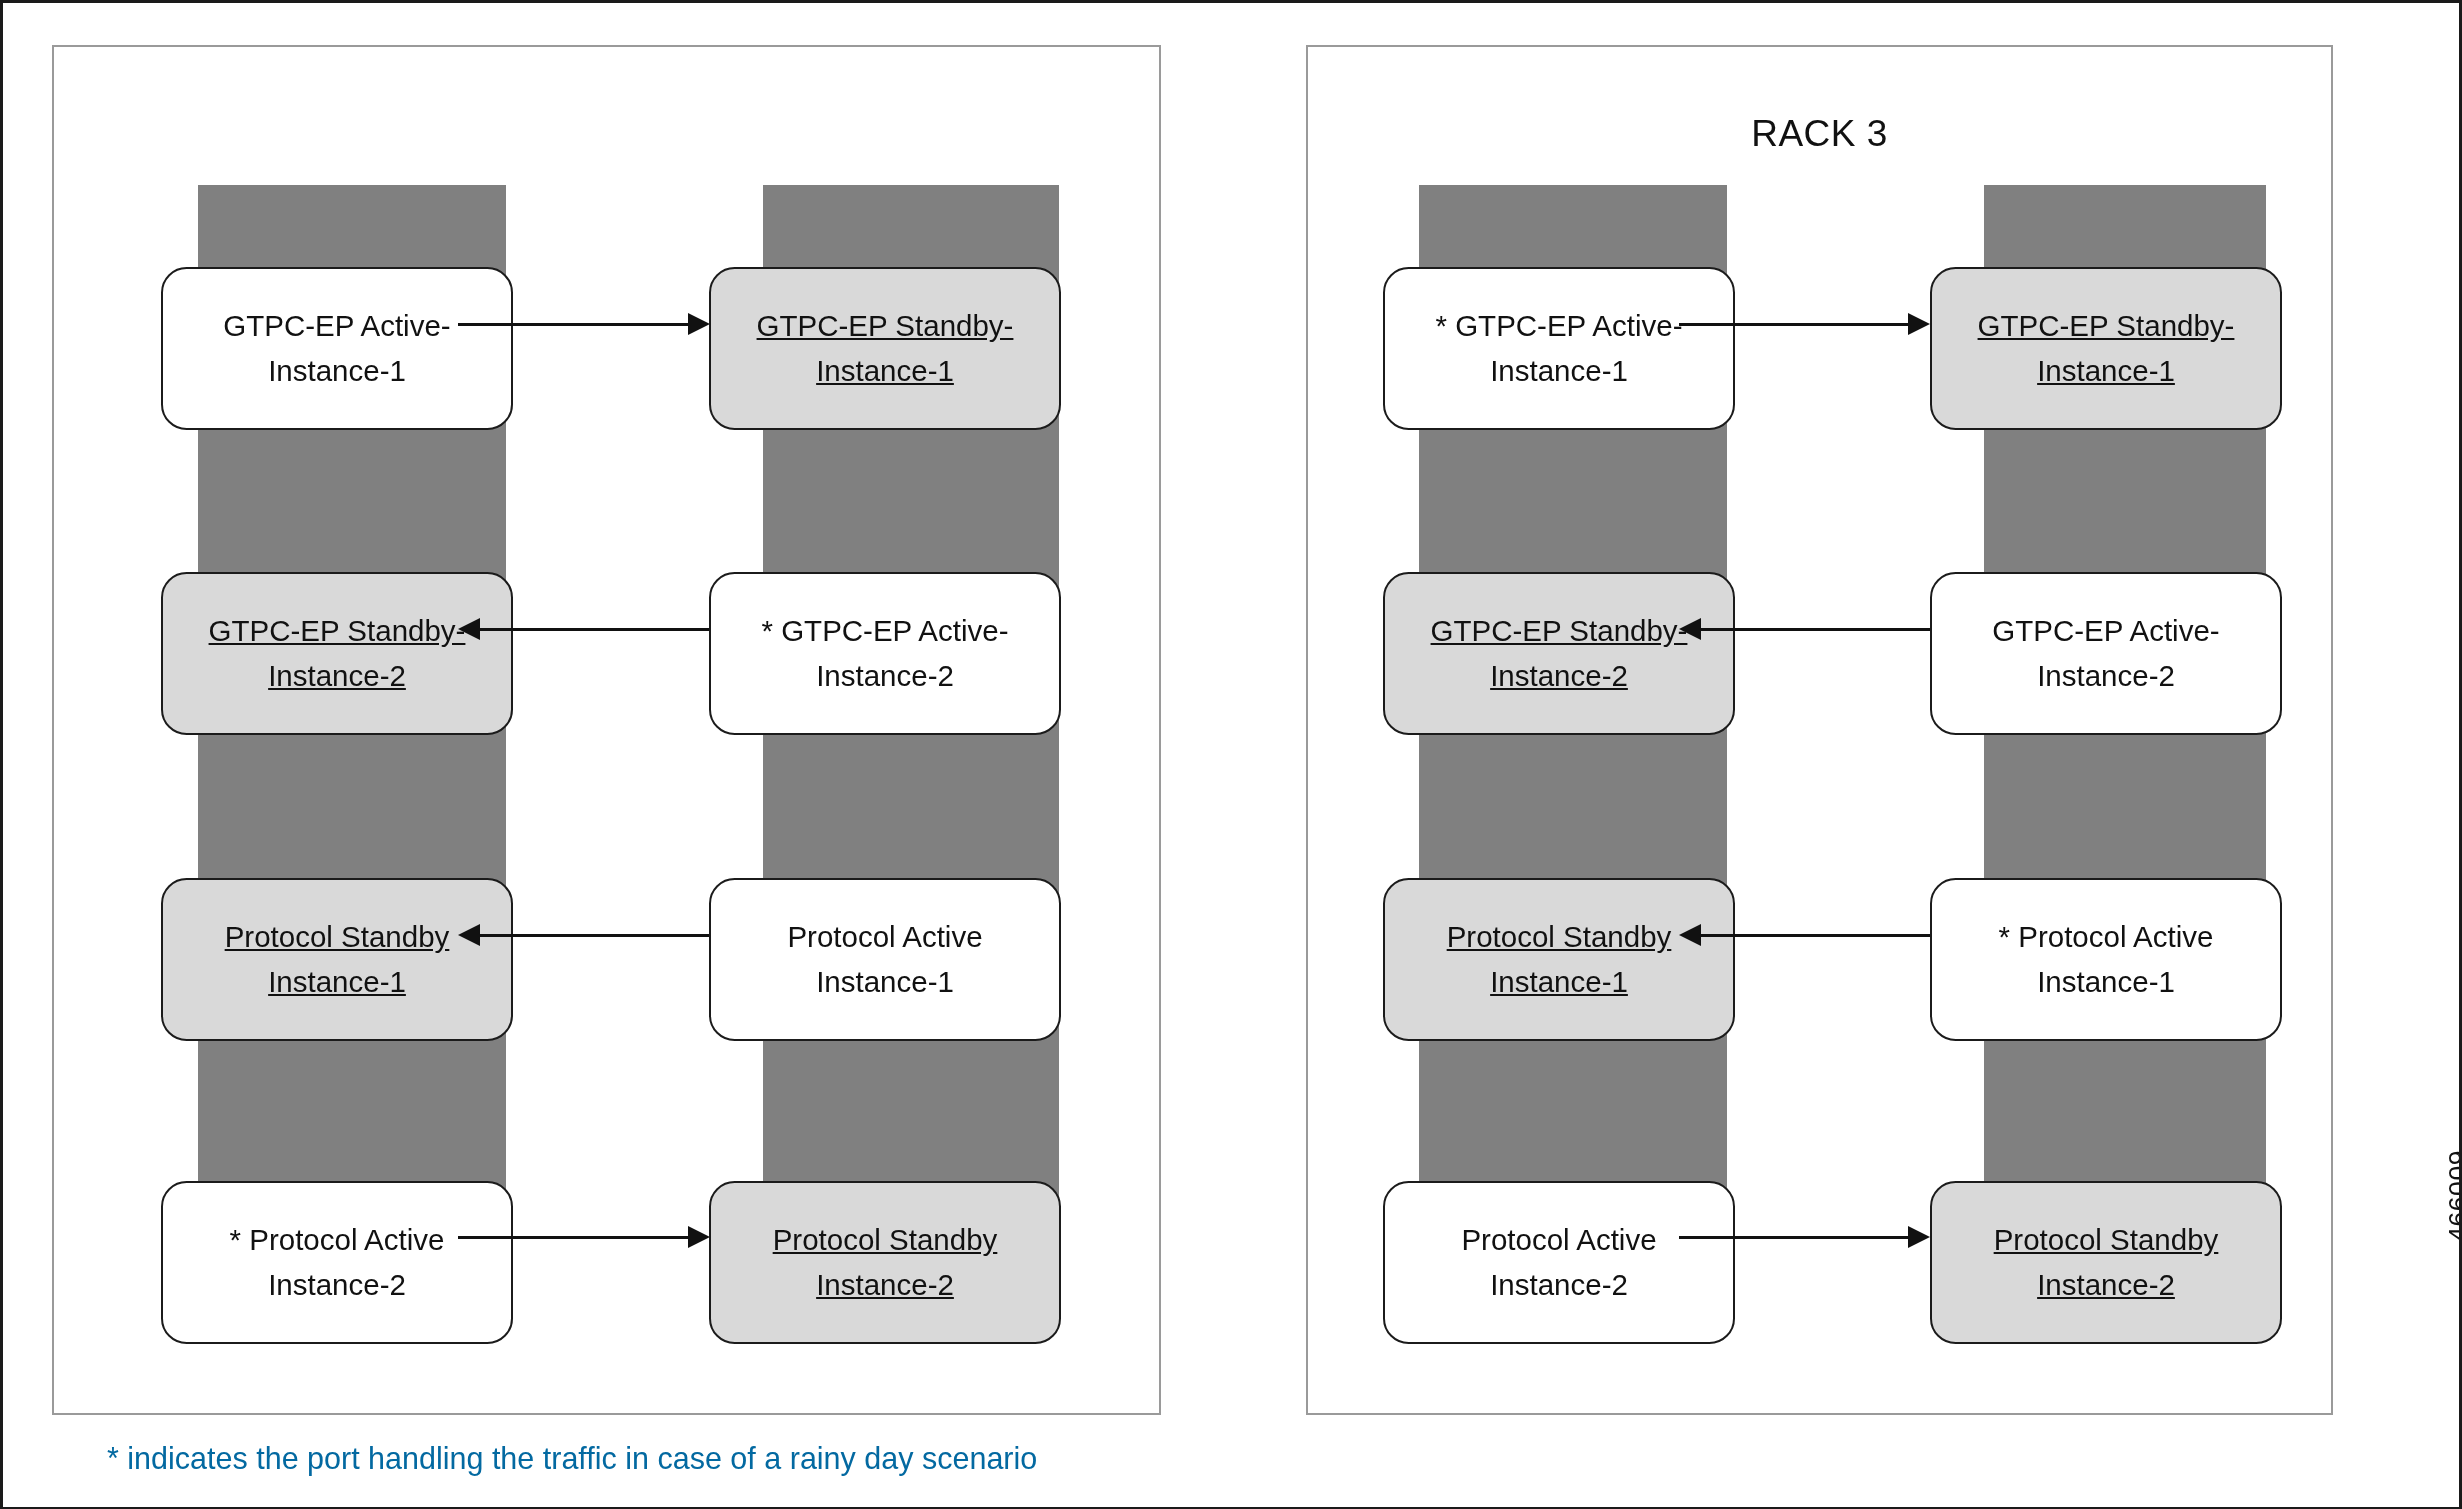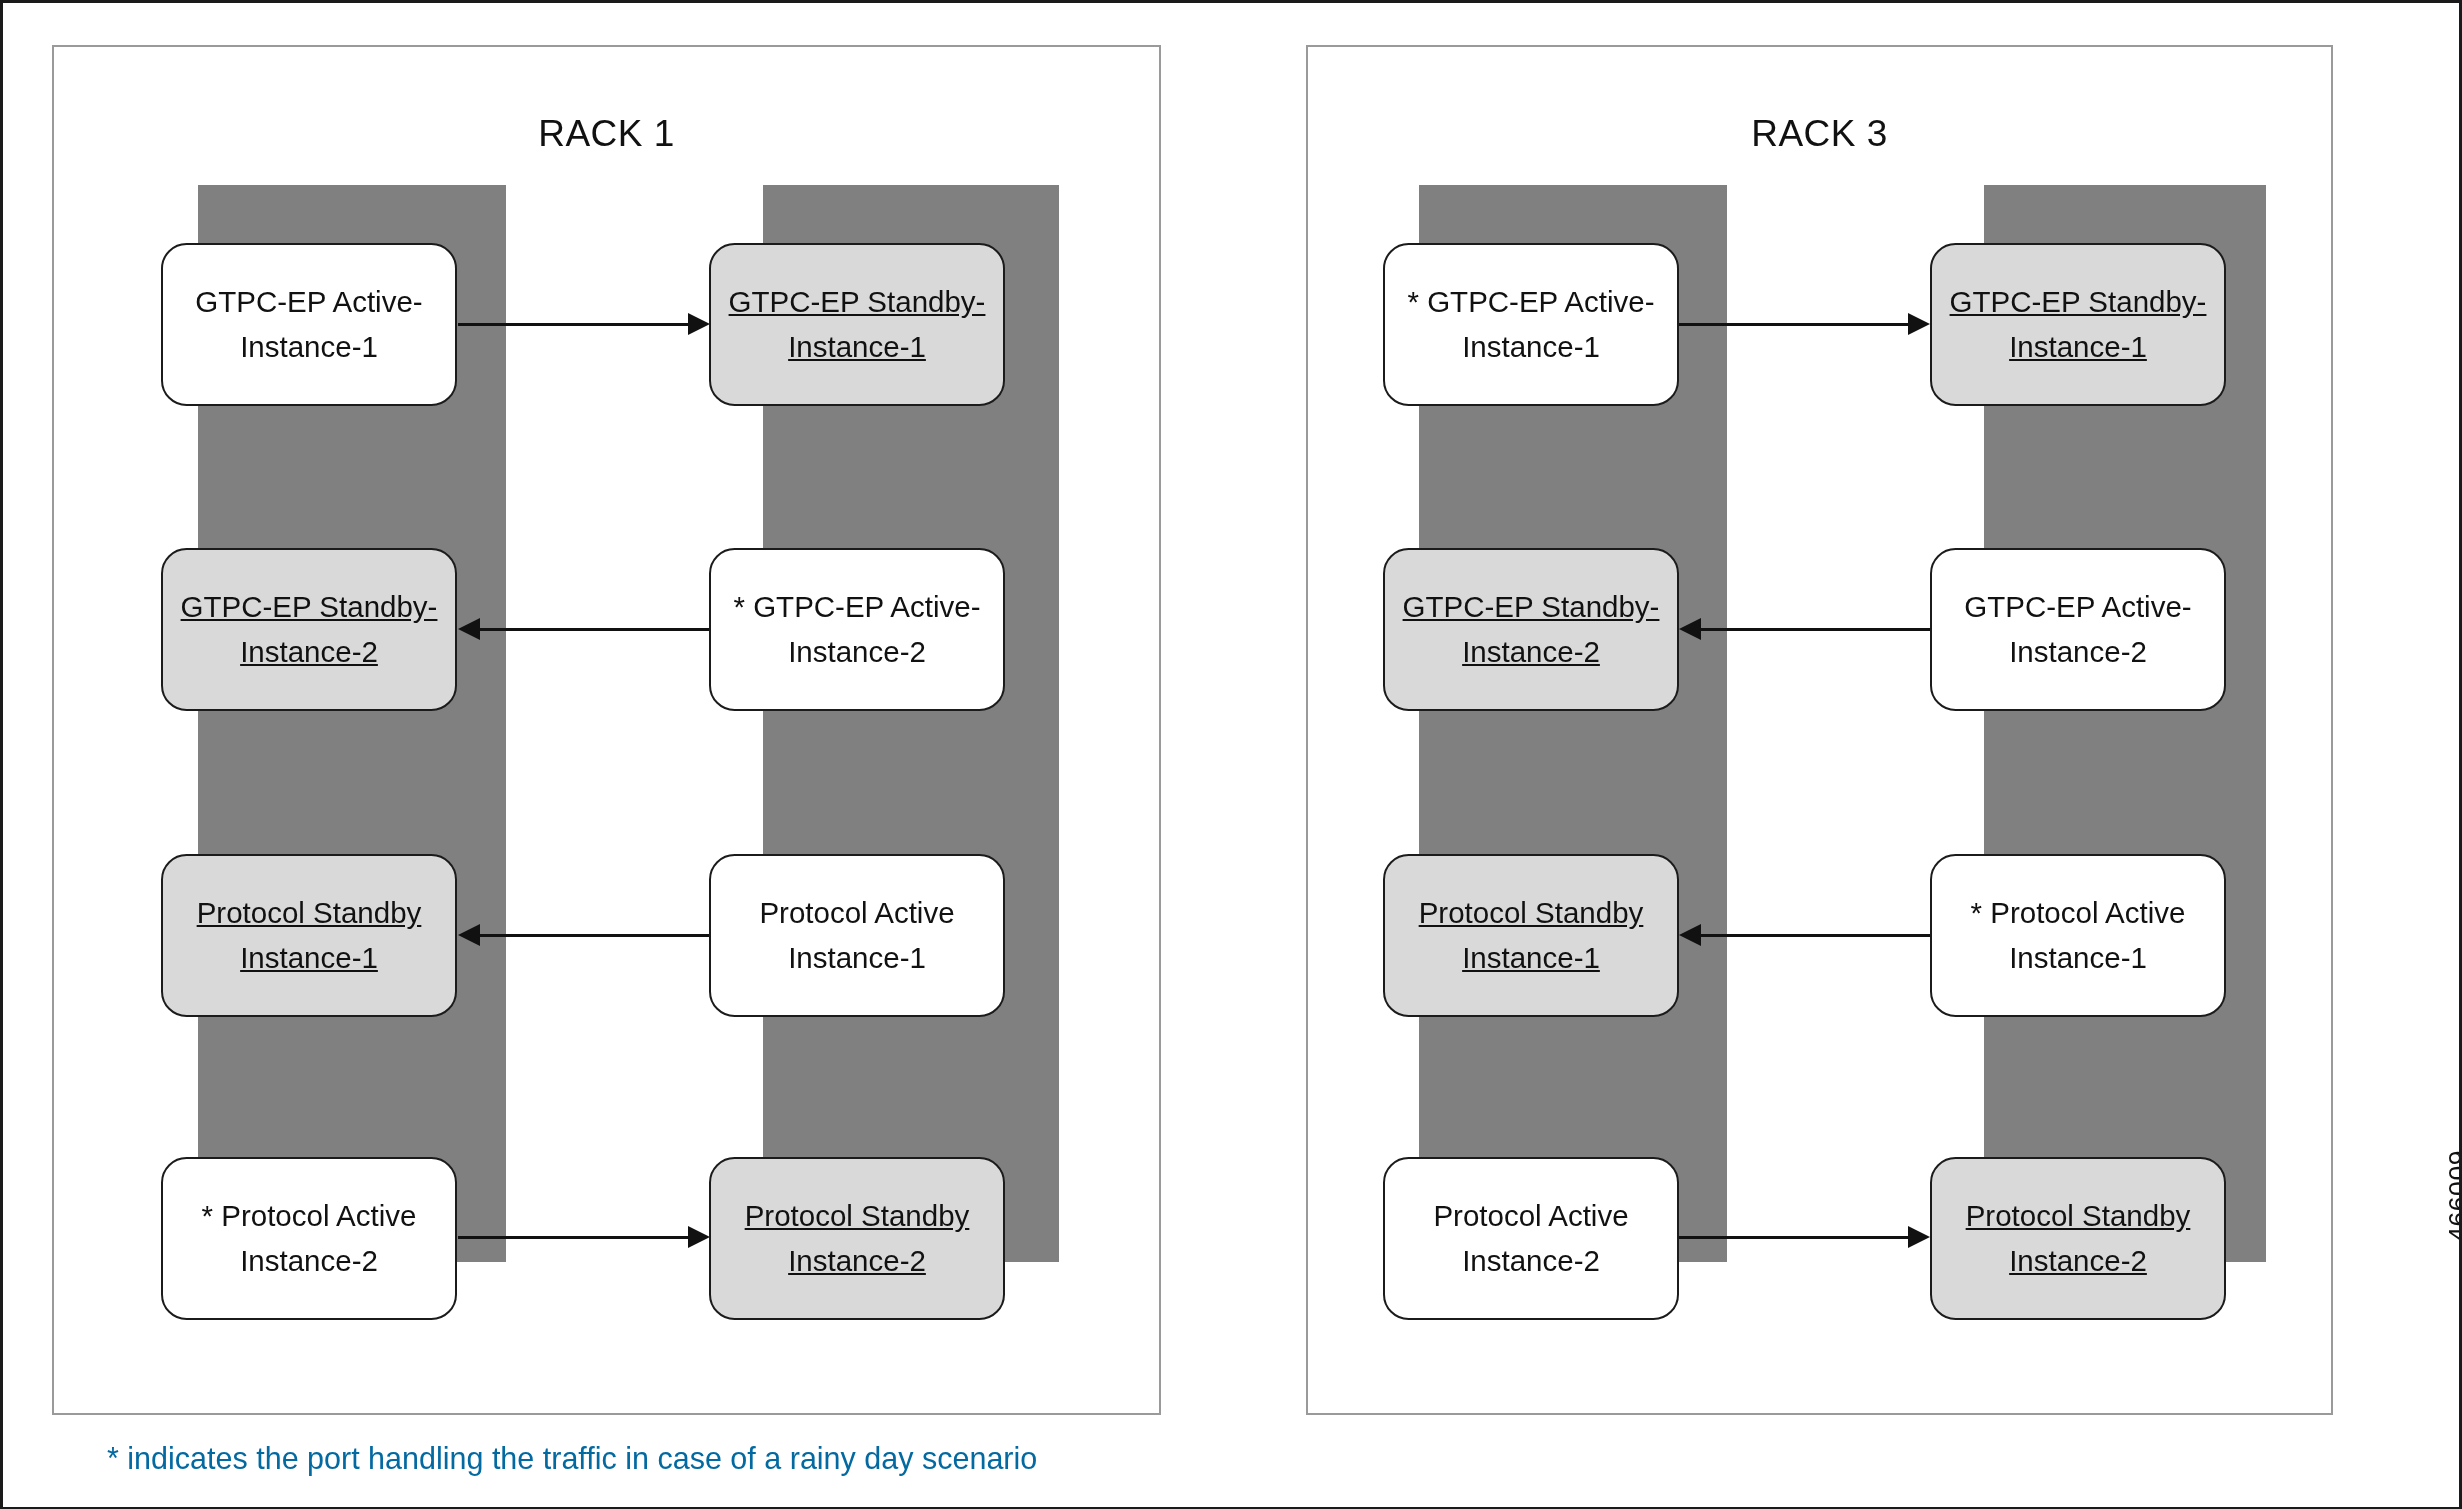--- a/index.html
+++ b/index.html
@@ -51,34 +51,35 @@
   
   #rack1-col-left  { left: 144px;  top: 138px; width: 308px;  height: 1077px; }
   #rack1-col-right { left: 709px; top: 138px; width: 296px;  height: 1077px; }
   
   #rack2-col-left  { left: 111px;  top: 138px; width: 308px;  height: 1077px; }
   #rack2-col-right { left: 676px; top: 138px; width: 282px;  height: 1077px; }
 
   
   .node-box {
     position: absolute;
-    width: 296px;
+    width: 352px;
     height: 163px;
     border: 2px solid #1b1b1b;
     border-radius: 25.6px;
     box-sizing: border-box;
     display: flex;
     flex-direction: column;
     align-items: center;
     justify-content: center;
     text-align: center;
     font-size: 29.5px;
     line-height: 1.52;
     color: #111111;
     padding: 0 27px;
+    margin-top: 24px;
   }
   .node-box.active  { background: #ffffff; }
   .node-box.standby { background: #d9d9d9; text-decoration: underline; }
   .node-line { display: block; white-space: nowrap; }
 
   
   .col-a { left: 107px; }   
   .col-b { left: 655px; }  
   .col-c { left: 75px; }   
   .col-d { left: 622px; }  
@@ -146,21 +147,20 @@
     white-space: nowrap;
     letter-spacing: 0.5px;
   }
 </style>
 </head>
 <body>
 
 <div id="canvas">
 
   <div class="rack-panel" id="rack-1">
-    <div class="rack-title">RACK 1</div>
 
     <div class="rack-column" id="rack1-col-left"></div>
     <div class="rack-column" id="rack1-col-right"></div>
 
     <div class="node-box active col-a row-1">
       <span class="node-line">GTPC-EP Active-</span>
       <span class="node-line">Instance-1</span>
     </div>
     <div class="arrow to-right" id="rack1-arrow-1">
       <div class="shaft"></div>

